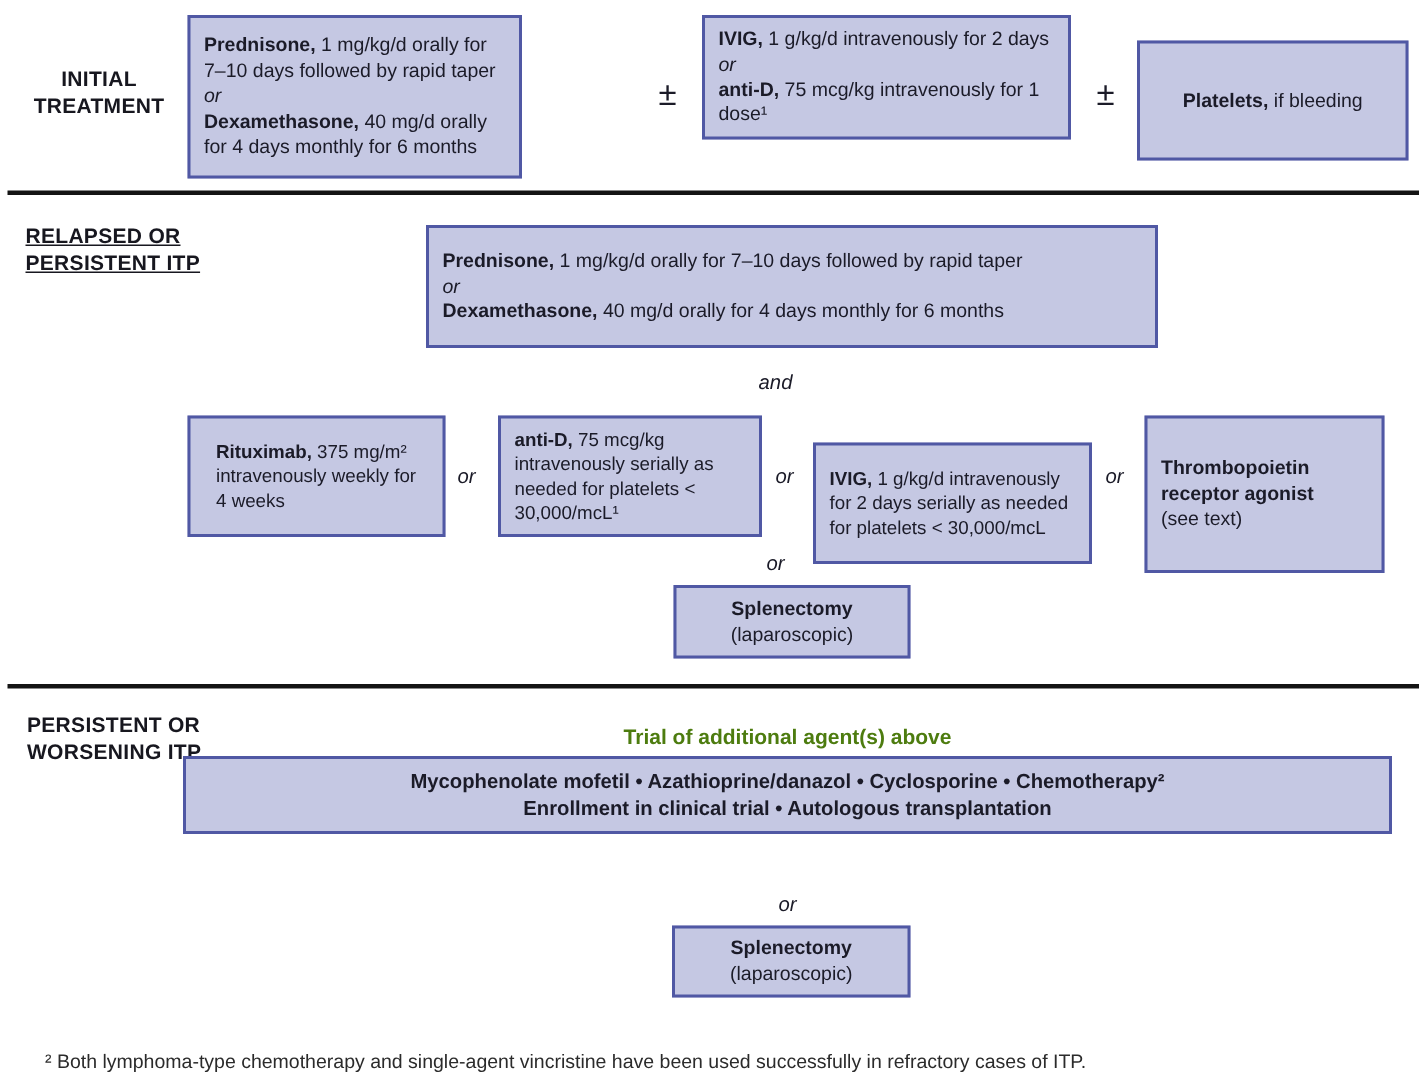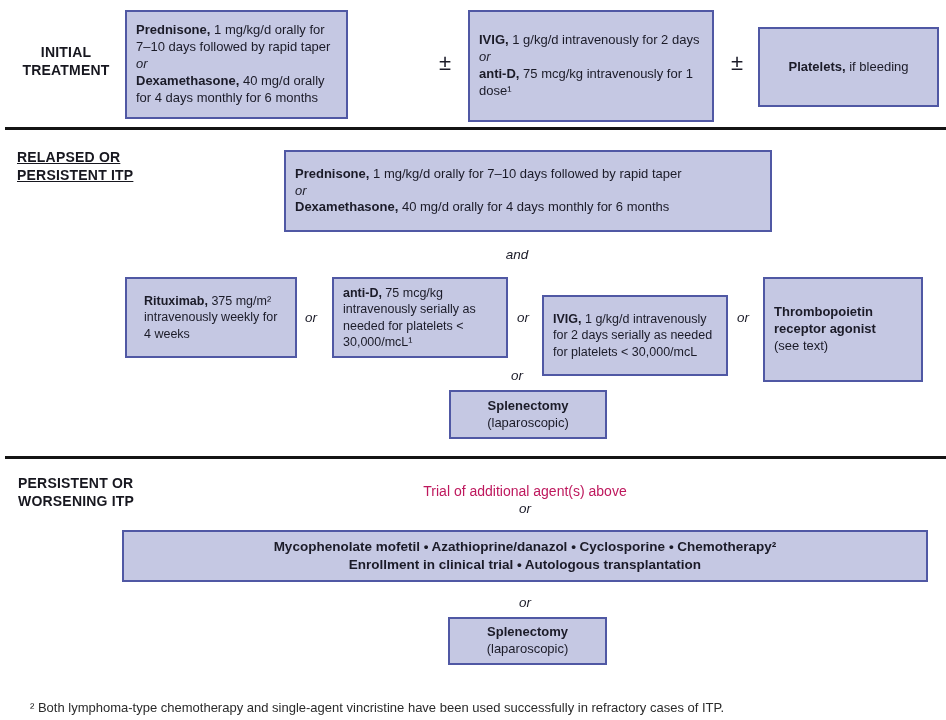--- a/index.html
+++ b/index.html
@@ -45,21 +45,21 @@
   <div class="box" style="left:125px;top:10px;width:223px;height:109px;">
     <div class="inner">
       <span class="b">Prednisone,</span><span> 1 mg/kg/d orally for 7–10 days followed by rapid taper</span><br>
       <span class="i">or</span><br>
       <span class="b">Dexamethasone,</span><span> 40 mg/d orally for 4 days monthly for 6 months</span>
     </div>
   </div>
 
   <div class="pm" style="left:430px;top:50px;width:30px;">±</div>
 
-  <div class="box" style="left:468px;top:10px;width:246px;height:112px;">
+  <div class="box" style="left:468px;top:10px;width:246px;height:83px;">
     <div class="inner">
       <span class="b">IVIG,</span><span> 1 g/kg/d intravenously for 2 days</span><br>
       <span class="i">or</span><br>
       <span class="b">anti-D,</span><span> 75 mcg/kg intravenously for 1 dose¹</span>
     </div>
   </div>
 
   <div class="pm" style="left:722px;top:50px;width:30px;">±</div>
 
   <div class="box" style="left:758px;top:27px;width:181px;height:80px;justify-content:center;">
@@ -119,25 +119,25 @@
     <div class="inner center">
       <span class="b blockspan">Splenectomy</span>
       <span class="blockspan">(laparoscopic)</span>
     </div>
   </div>
 
   <div class="hline" style="left:5px;top:456px;width:941px;"></div>
 
   <div class="seclabel" style="left:18px;top:475px;width:150px;">PERSISTENT OR WORSENING ITP</div>
 
-  <div class="center" style="position:absolute;left:122px;top:483px;width:806px;font-weight:normal;font-size:14px;color:#be185d;">Trial of additional agent(s) above</div>
+  <div class="center" style="position:absolute;left:122px;top:483px;width:806px;font-weight:bold;font-size:14px;color:#4d7c0f;">Trial of additional agent(s) above</div>
 
   <div class="conn" style="left:122px;top:501px;width:806px;">or</div>
 
-  <div class="box" style="left:122px;top:530px;width:806px;height:52px;justify-content:center;">
+  <div class="box" style="left:122px;top:504px;width:806px;height:52px;justify-content:center;">
     <div class="inner center" style="font-weight:bold;font-size:13.5px;">
       <span class="blockspan">Mycophenolate mofetil • Azathioprine/danazol • Cyclosporine • Chemotherapy²</span>
       <span class="blockspan">Enrollment in clinical trial • Autologous transplantation</span>
     </div>
   </div>
 
   <div class="conn" style="left:122px;top:595px;width:806px;">or</div>
 
   <div class="box" style="left:448px;top:617px;width:159px;height:48px;justify-content:center;">
     <div class="inner center">

